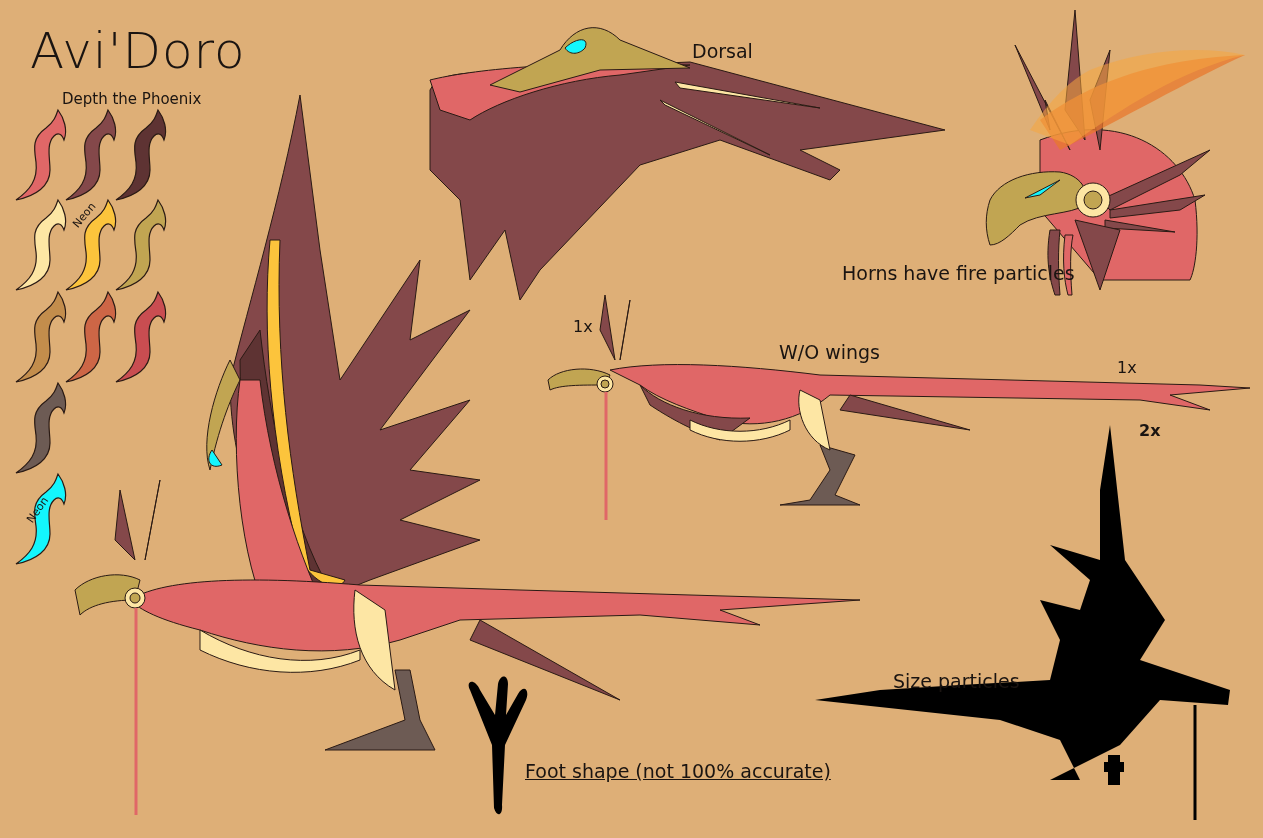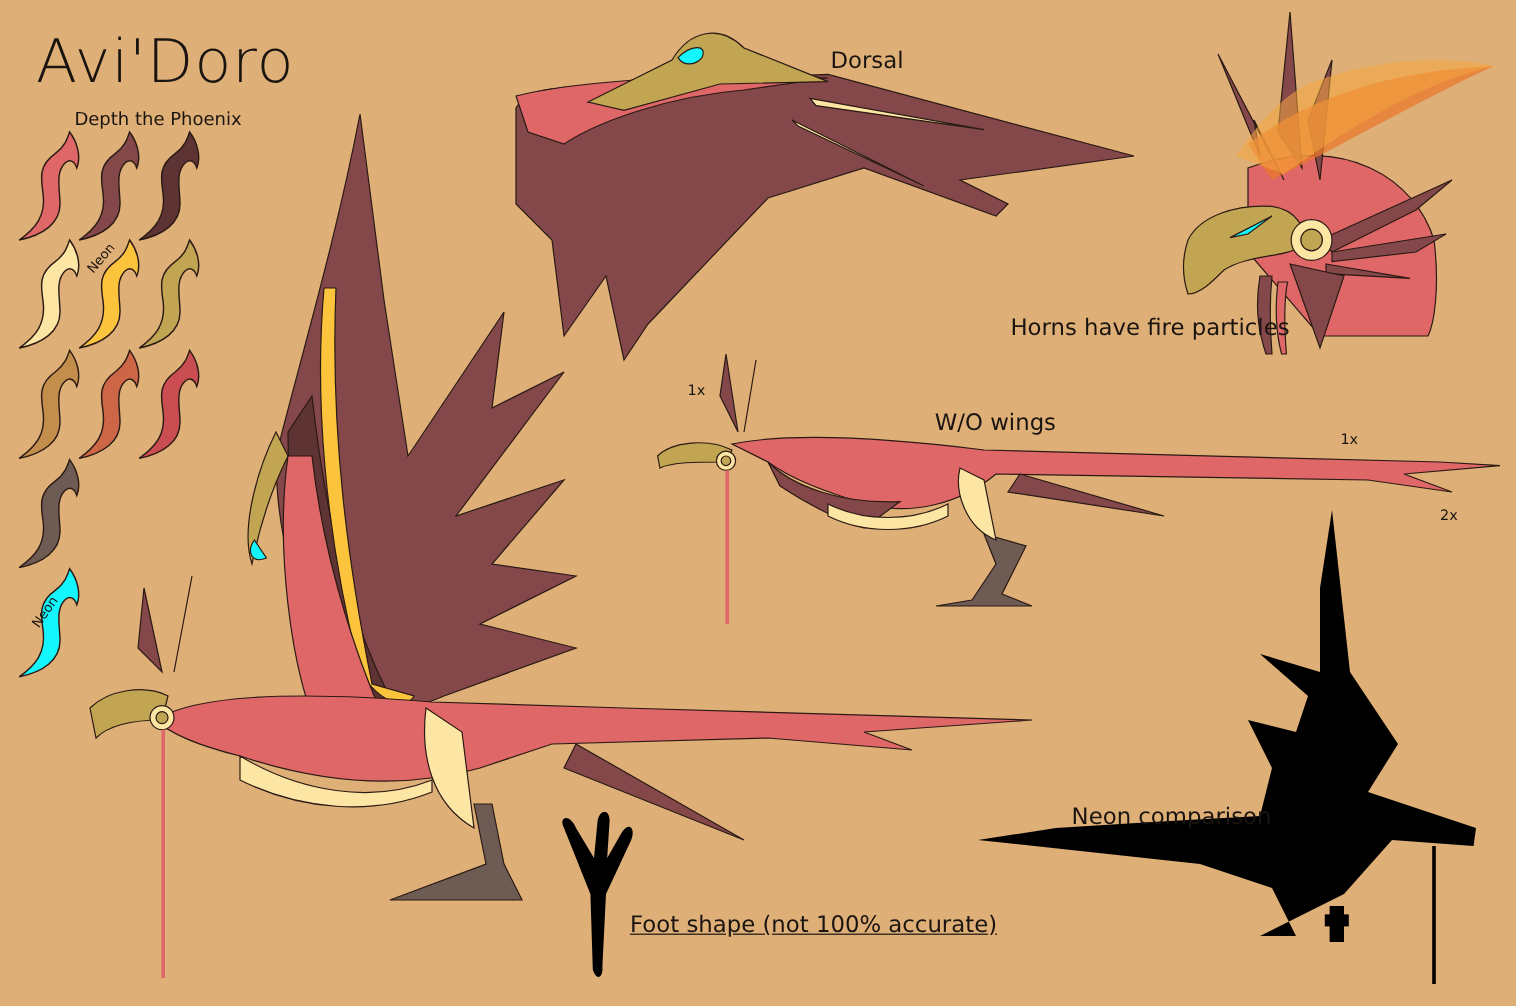--- a/index.html
+++ b/index.html
@@ -7,21 +7,21 @@
     width: 1263px; height: 838px; overflow: hidden;
     background: #deaf77;
     position: relative;
     font-family: "DejaVu Sans", sans-serif;
     color: #1a1411;
   }
   .abs { position: absolute; }
   .title { left: 30px; top: 26px; font-size: 50px; font-weight: 300; letter-spacing: 1px; line-height: 1; }
   .subtitle { left: 62px; top: 81px; font-size: 15px; line-height: 1; margin-top: 11px; }
   .label { font-size: 19px; line-height: 1; white-space: nowrap; }
-  .small { font-size: 12px; line-height: 1; }
+  .small { font-size: 16px; line-height: 1; }
   svg { position: absolute; left: 0; top: 0; }
 </style>
 </head>
 <body>
 
 <div class="abs title">Avi'Doro</div>
 <div class="abs subtitle">Depth the Phoenix</div>
 
 <svg width="1263" height="838">
   <defs>
@@ -113,17 +113,17 @@
     <rect x="1104" y="762" width="20" height="10"></rect>
     <line x1="1195" y1="705" x2="1195" y2="820" stroke="#000" stroke-width="3"></line>
   </g>
 </svg>
 
 <div class="abs label" style="left:692px; top:42px;">Dorsal</div>
 <div class="abs label" style="left:826px; top:264px;margin-left:16px;">Horns have fire particles</div>
 <div class="abs label" style="left:779px; top:343px;">W/O wings</div>
 <div class="abs small" style="left:573px; top:319px;">1x</div>
 <div class="abs small" style="left:1117px; top:360px;">1x</div>
-<div class="abs small" style="left:1200px; top:423px;">2x</div>
+<div class="abs small" style="left:1139px; top:423px;font-weight:bold;">2x</div>
 <div class="abs label" style="left:525px; top:762px;text-decoration:underline;">Foot shape (not 100% accurate)</div>
-<div class="abs label" style="left:893px; top:672px;">Neon comparison</div>
+<div class="abs label" style="left:893px; top:672px;">Size particles</div>
 <div class="abs" style="left:70px; top:222px; font-size:11px; transform:rotate(-50deg); transform-origin:left top;">Neon</div>
 <div class="abs" style="left:24px; top:518px; font-size:11px; transform:rotate(-55deg); transform-origin:left top;">Neon</div>
 
 </body></html>

